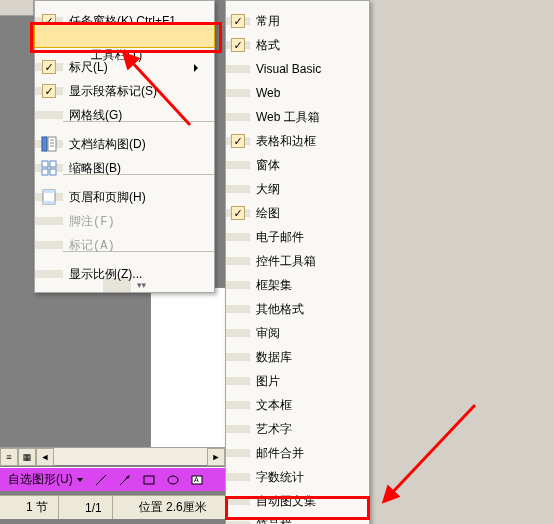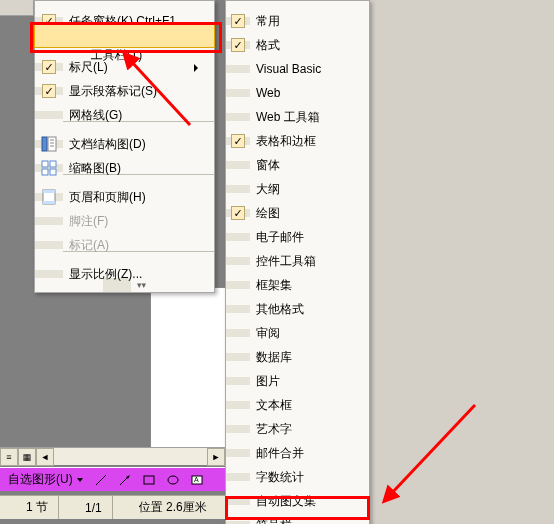--- a/index.html
+++ b/index.html
@@ -59,20 +59,21 @@
     .right-menu .icon-col {
       width: 24px;
     }
     .label {
       flex: 1;
       white-space: nowrap;
       color: #000;
     }
     .label.disabled {
       color: #a0a0a0;
+      font-family: Liberation Mono, monospace;
     }
     .submenu-arrow {
       width: 0;
       height: 0;
       border-left: 4px solid #000;
       border-top: 4px solid transparent;
       border-bottom: 4px solid transparent;
       margin-left: auto;
     }
     .checkbox {

